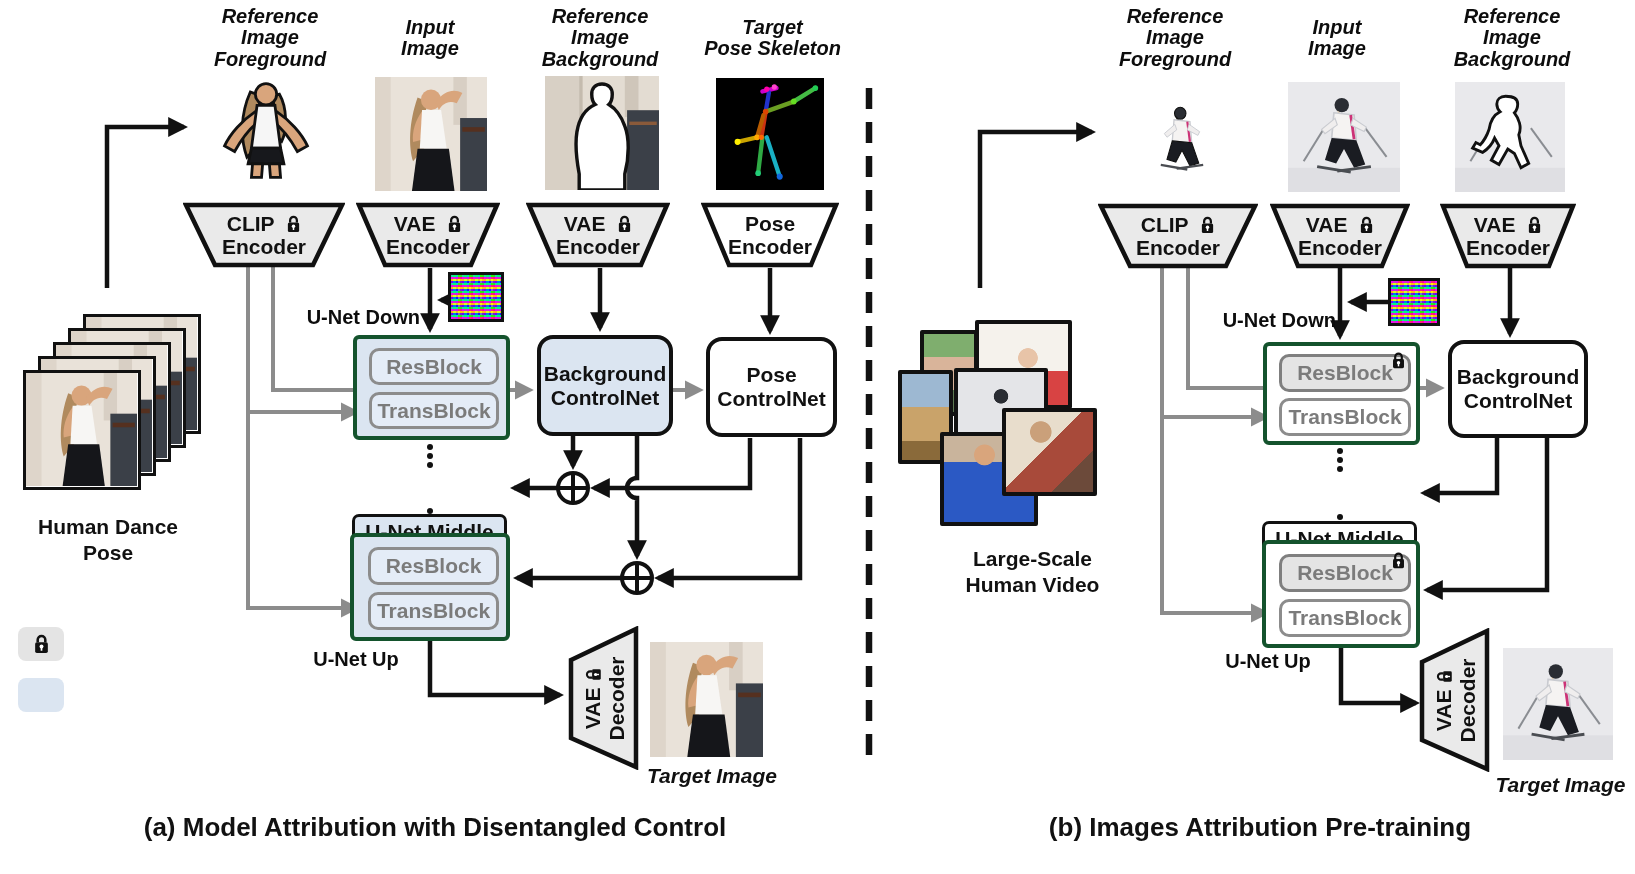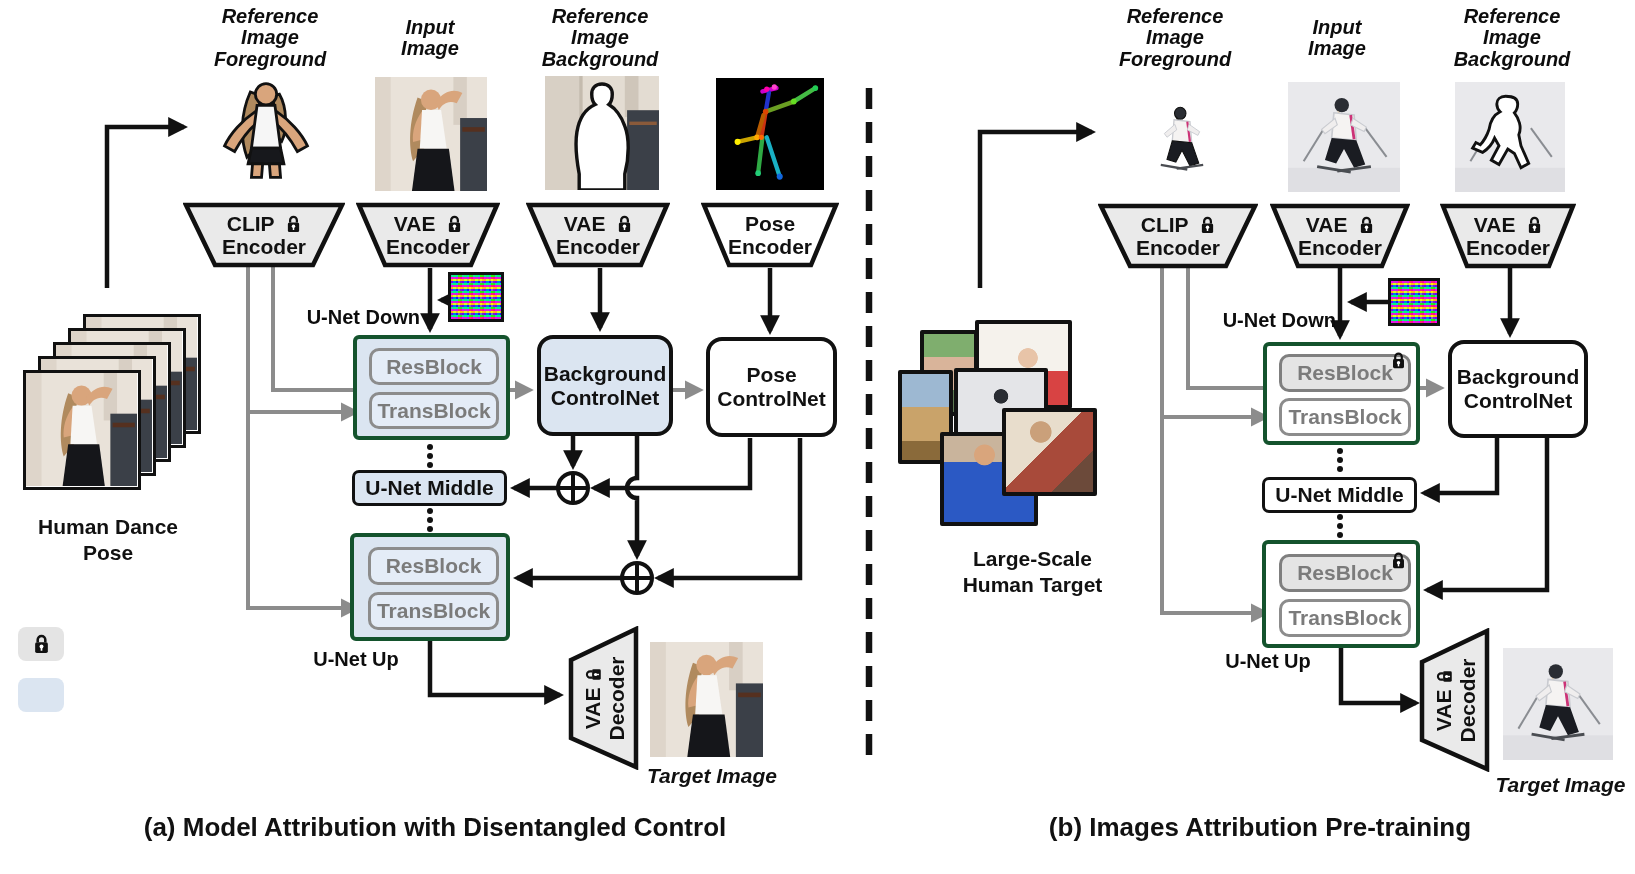--- a/index.html
+++ b/index.html
@@ -21,21 +21,21 @@
   .white{background:#ffffff;}
   .inner{position:absolute;box-sizing:border-box;border:3.5px solid #8c8c8c;border-radius:10px;
          display:flex;align-items:center;justify-content:center;font-weight:bold;font-size:21px;color:#7b7b7b;}
   .inner-blue{background:#e4ecf7;}
   .inner-gray{background:#e4e4e4;border-color:#7f7f7f;}
   .inner-white{background:#fff;border-color:#8c8c8c;}
   .ctrl{position:absolute;box-sizing:border-box;border:4px solid #111;border-radius:16px;
         display:flex;flex-direction:column;align-items:center;justify-content:center;
         font-weight:bold;font-size:21px;line-height:1.12;text-align:center;}
   .mid{position:absolute;box-sizing:border-box;border:3.5px solid #111;border-radius:7px;
-       display:flex;align-items:center;justify-content:center;font-weight:bold;font-size:21px;}
+       display:flex;align-items:center;justify-content:center;font-weight:bold;font-size:21px;margin-top:44px;}
   .blabel{position:absolute;font-weight:bold;font-size:20px;color:#0d0d0d;}
   .cap{position:absolute;font-weight:bold;font-size:26px;text-align:center;}
   .tlabel{position:absolute;font-style:italic;font-weight:bold;font-size:21px;text-align:center;}
   .pic{position:absolute;}
   .pic svg{display:block;}
   .noise{position:absolute;border:3px solid #111;box-sizing:border-box;
     background-image:
       repeating-linear-gradient(0deg, rgba(255,0,200,.85) 0 2px, rgba(0,255,80,.85) 2px 4px, rgba(50,50,255,.85) 4px 6px, rgba(255,230,0,.85) 6px 8px),
       repeating-linear-gradient(90deg, #e0e 0 2px, #0fa 2px 5px, #33f 5px 7px, #fd0 7px 9px, #f33 9px 11px);
     background-blend-mode:hard-light;}
@@ -231,20 +231,24 @@
   </div>
   <div class="abs ilabel" style="left:355px;top:17px;width:150px;">
     <span class="ln">Input</span>
       <span class="ln">Image</span>
   </div>
   <div class="abs ilabel" style="left:525px;top:6px;width:150px;">
     <span class="ln">Reference</span>
       <span class="ln">Image</span>
       <span class="ln">Background</span>
   </div>
+  <div class="abs ilabel" style="left:680px;top:17px;width:185px;">
+    <span class="ln">Target</span>
+      <span class="ln">Pose Skeleton</span>
+  </div>
 
   <div class="pic" style="left:210px;top:74px;">
     <svg width="112" height="118">
         <use href="#sym-dancer-fg" width="112" height="118"></use>
       </svg>
   </div>
   <div class="pic" style="left:375px;top:77px;">
     <svg width="112" height="114">
         <use href="#sym-dancer-photo" width="112" height="114"></use>
       </svg>
@@ -551,18 +555,18 @@
   <div>
     <div class="photo" style="left:920px;top:330px;width:58px;height:86px;background:linear-gradient(180deg,#7fae6e 0 30%,#d9b49a 30% 72%,#5d7a52 72%);"></div>
     <div class="photo" style="left:975px;top:320px;width:97px;height:89px;background:radial-gradient(circle at 55% 42%, #e8c4a8 14%, rgba(0,0,0,0) 15%),linear-gradient(180deg,#f5f2ec 0 58%,#d84343 58%);"></div>
     <div class="photo" style="left:898px;top:370px;width:55px;height:94px;background:linear-gradient(180deg,#9db8d2 0 38%,#c9a36a 38% 78%,#8a6a3a 78%);"></div>
     <div class="photo" style="left:954px;top:368px;width:94px;height:95px;background:radial-gradient(circle at 50% 28%, #2a2d33 9%, rgba(0,0,0,0) 10%),linear-gradient(180deg,#e4e5e8 0 70%,#d6d7db 70%);"></div>
     <div class="photo" style="left:940px;top:432px;width:98px;height:94px;background:radial-gradient(circle at 45% 22%, #d9a57c 12%, rgba(0,0,0,0) 13%),linear-gradient(180deg,#c9b49c 0 30%,#2b59c4 30%);"></div>
     <div class="photo" style="left:1002px;top:408px;width:95px;height:88px;background:radial-gradient(circle at 40% 25%, #caa07a 13%, rgba(0,0,0,0) 14%),linear-gradient(135deg,#e8ddcc 0 45%,#a84a3a 45% 75%,#6c4a3a 75%);"></div>
   </div>
   <div class="abs srclabel" style="left:940px;top:546px;width:185px;">
     <span class="ln">Large-Scale</span>
-      <span class="ln">Human Target</span>
+      <span class="ln">Human Video</span>
   </div>
 
   <div class="cap" style="left:940px;top:812px;width:640px;">(b) Images Attribution Pre-training</div>
 
 </div>
 
 </body></html>

